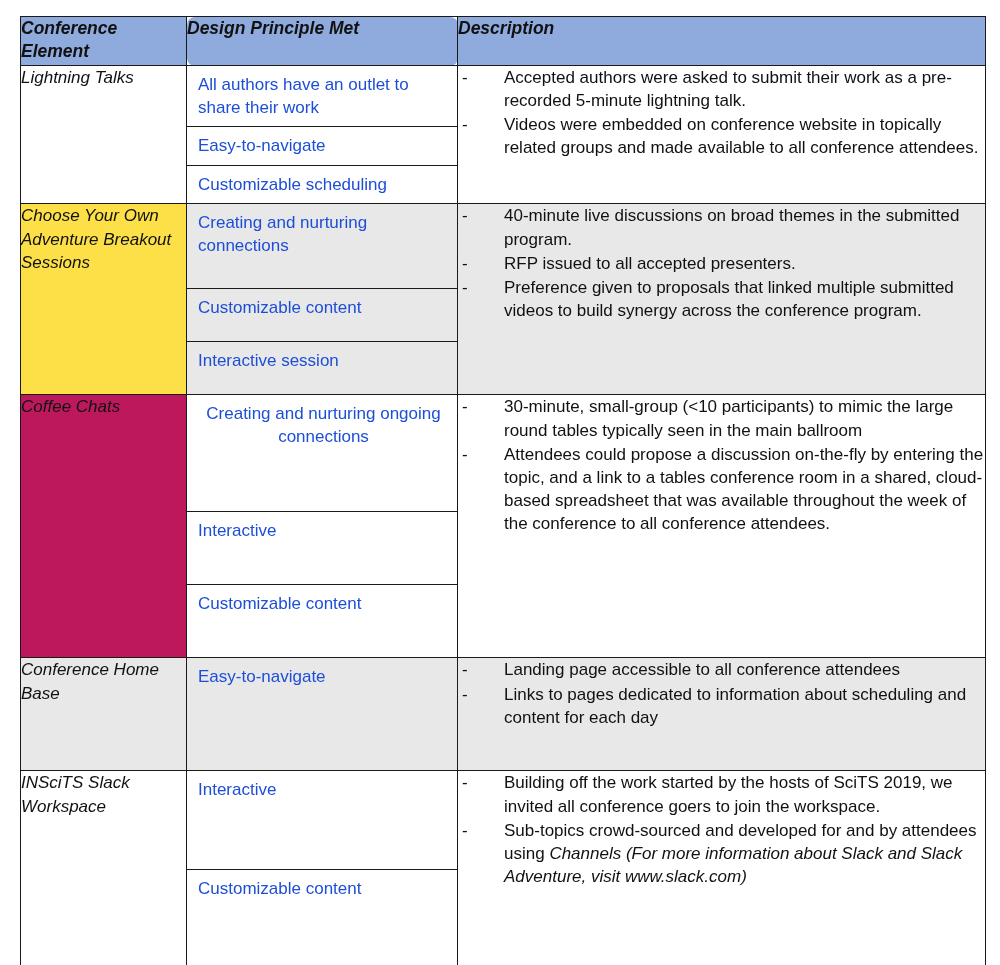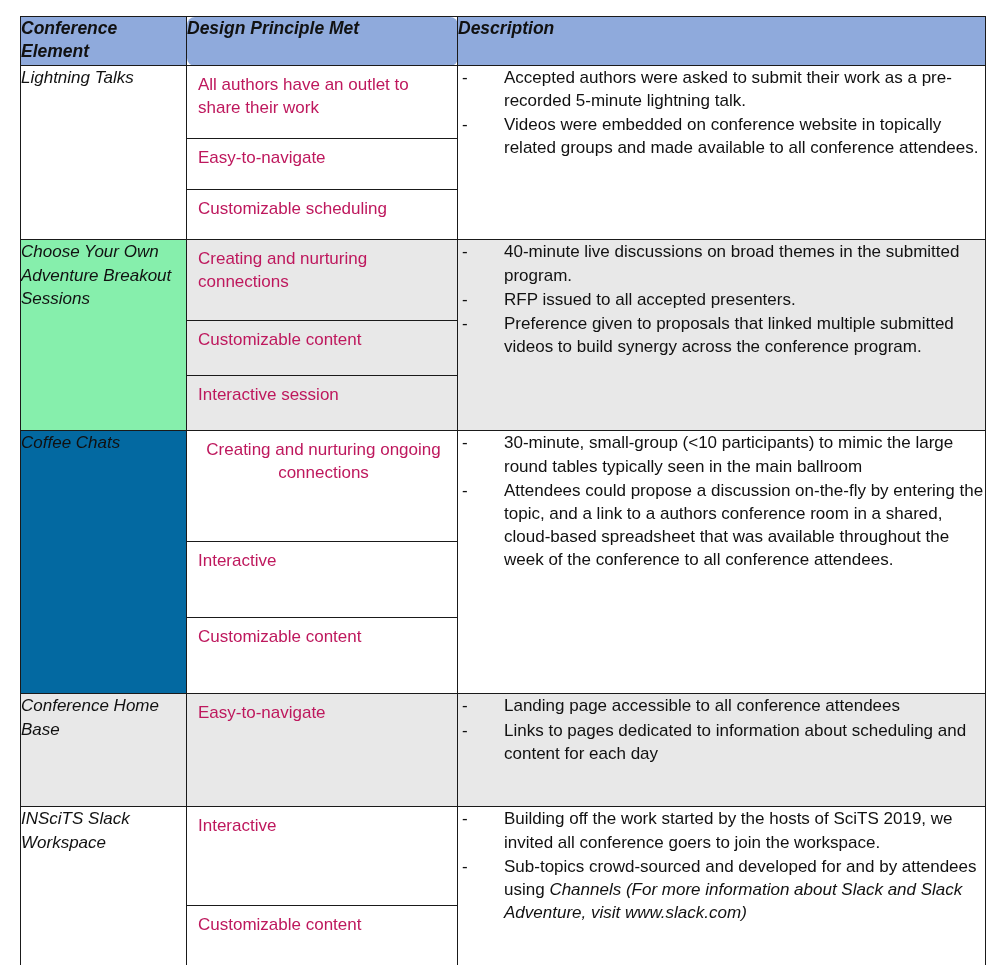--- a/index.html
+++ b/index.html
@@ -79,23 +79,23 @@
     border-collapse: collapse;
     width: 100%;
     table-layout: fixed;
     height: 100%;
   }
   table.subtable td.sub {
     border: 0;
     border-bottom: 1.6px solid #1a1a1a;
     font-size: 17px;
     line-height: 1.33;
-    color: #be185d;
+    color: #1d4ed8;
     vertical-align: top;
-    padding: 8px 8px 19px 11px;
+    padding: 8px 8px 7px 11px;
   }
   table.subtable tr:last-child td.sub {
     border-bottom: 0;
   }
 
   
   td.description {
     padding: 9px 10px 8px 8px;
     font-size: 17px;
     line-height: 1.36;
@@ -173,21 +173,21 @@
               </table>
             </td>
             <td class="description" style="background: rgb(255, 255, 255); border-color: rgb(26, 26, 26);">
               <ul class="dashlist">
                 <li><span class="dash">-</span><span class="txt">Accepted authors were asked to submit their work as a pre-recorded 5-minute lightning talk.</span></li>
                 <li><span class="dash">-</span><span class="txt">Videos were embedded on conference website in topically related groups and made available to all conference attendees.</span></li>
               </ul>
             </td>
           </tr>
           <tr class="r-choose tint-gray">
-            <td class="element" style="background: #86efac; border-color: rgb(26, 26, 26);">Choose Your Own Adventure Breakout Sessions</td>
+            <td class="element" style="background: #fde047; border-color: rgb(26, 26, 26);">Choose Your Own Adventure Breakout Sessions</td>
             <td class="principle-host" style="background: rgb(232, 232, 232); border-color: rgb(26, 26, 26);">
               <table class="subtable">
                 <tbody>
                   <tr>
                     <td class="sub" style="background: rgb(232, 232, 232); border-color: rgb(26, 26, 26);">Creating and nurturing connections</td>
                   </tr>
                   <tr>
                     <td class="sub" style="background: rgb(232, 232, 232); border-color: rgb(26, 26, 26);">Customizable content</td>
                   </tr>
                   <tr>
@@ -198,40 +198,40 @@
             </td>
             <td class="description" style="background: rgb(232, 232, 232); border-color: rgb(26, 26, 26);">
               <ul class="dashlist">
                 <li><span class="dash">-</span><span class="txt">40-minute live discussions on broad themes in the submitted program.</span></li>
                 <li><span class="dash">-</span><span class="txt">RFP issued to all accepted presenters.</span></li>
                 <li><span class="dash">-</span><span class="txt">Preference given to proposals that linked multiple submitted videos to build synergy across the conference program.</span></li>
               </ul>
             </td>
           </tr>
           <tr class="r-coffee tint-white">
-            <td class="element" style="background: #0369a1; border-color: rgb(26, 26, 26);">Coffee Chats</td>
+            <td class="element" style="background: #be185d; border-color: rgb(26, 26, 26);">Coffee Chats</td>
             <td class="principle-host" style="background: rgb(255, 255, 255); border-color: rgb(26, 26, 26);">
               <table class="subtable">
                 <tbody>
                   <tr>
                     <td class="sub" style="background: rgb(255, 255, 255); border-color: rgb(26, 26, 26); text-align: center;">Creating and nurturing ongoing connections</td>
                   </tr>
                   <tr>
                     <td class="sub" style="background: rgb(255, 255, 255); border-color: rgb(26, 26, 26);">Interactive</td>
                   </tr>
                   <tr>
                     <td class="sub" style="background: rgb(255, 255, 255); border-color: rgb(26, 26, 26);">Customizable content</td>
                   </tr>
                 </tbody>
               </table>
             </td>
             <td class="description" style="background: rgb(255, 255, 255); border-color: rgb(26, 26, 26);">
               <ul class="dashlist">
                 <li><span class="dash">-</span><span class="txt">30-minute, small-group (&lt;10 participants) to mimic the large round tables typically seen in the main ballroom</span></li>
-                <li><span class="dash">-</span><span class="txt">Attendees could propose a discussion on-the-fly by entering the topic, and a link to a authors conference room in a shared, cloud-based spreadsheet that was available throughout the week of the conference to all conference attendees.</span></li>
+                <li><span class="dash">-</span><span class="txt">Attendees could propose a discussion on-the-fly by entering the topic, and a link to a tables conference room in a shared, cloud-based spreadsheet that was available throughout the week of the conference to all conference attendees.</span></li>
               </ul>
             </td>
           </tr>
           <tr class="r-home tint-gray">
             <td class="element" style="background: rgb(232, 232, 232); border-color: rgb(26, 26, 26);">Conference Home Base</td>
             <td class="principle-host" style="background: rgb(232, 232, 232); border-color: rgb(26, 26, 26);">
               <table class="subtable">
                 <tbody>
                   <tr>
                     <td class="sub" style="background: rgb(232, 232, 232); border-color: rgb(26, 26, 26);">Easy-to-navigate</td>

